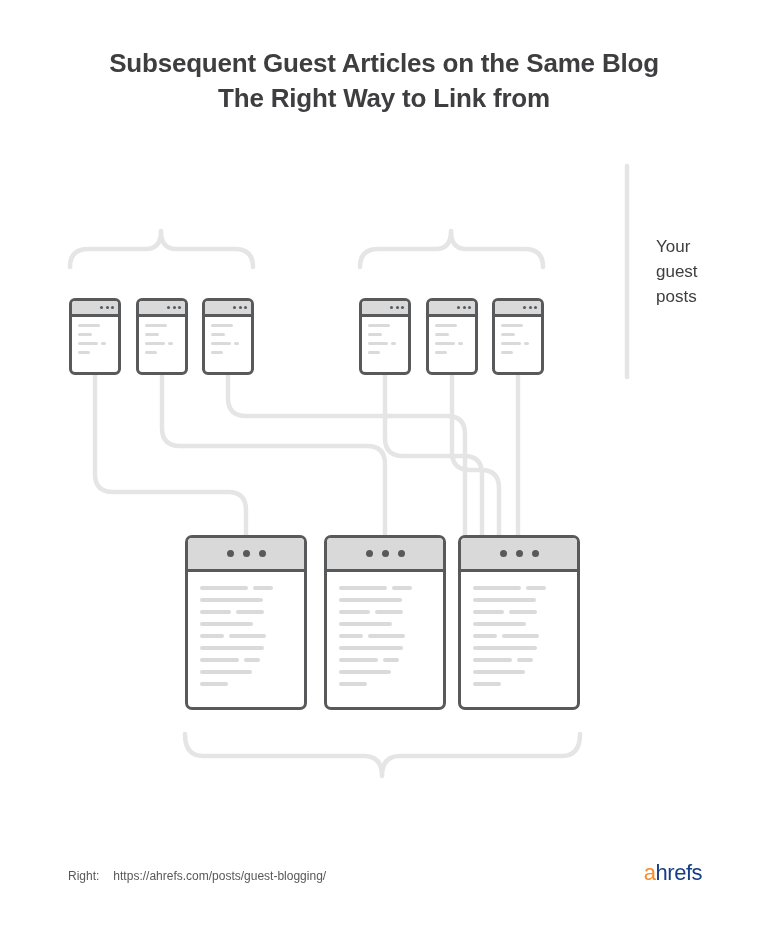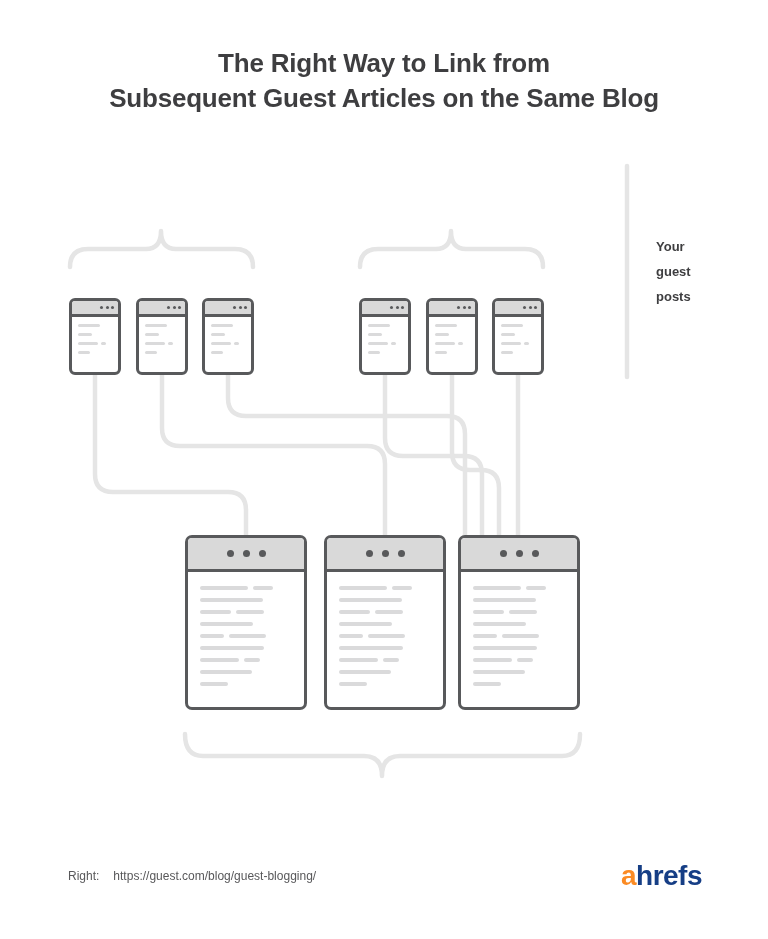--- a/index.html
+++ b/index.html
@@ -54,34 +54,34 @@
   }
   .big-header .dot { width:7px; height:7px; border-radius:50%; background:var(--window-border,#58595b); }
   .big-body { padding:14px 12px; overflow:hidden; }
   .tl-row { display:flex; gap:5px; margin-bottom:8px; }
   .mini-body .tl-row { gap:3px; margin-bottom:6px; }
   .tl { height:4px; background:var(--text-line,#dadadb); border-radius:2px; display:block; }
   .mini-body .tl { height:3px; }
   
   .side-note {
     position:absolute; left:656px; top:234px; width:64px; z-index:3;
-    font-size:13px; font-weight:700; line-height:25px; color:var(--title-text,#3e3e40);
+    font-size:17px; font-weight:400; line-height:25px; color:var(--title-text,#3e3e40);
   }
   .bottom-label {
     position:absolute; left:232px; top:802px; width:300px; text-align:center; z-index:3;
     font-size:17px; font-weight:700; color:var(--title-text,#3e3e40);
   }
   
   .source-line {
     position:absolute; left:68px; top:869px; display:flex; gap:14px;
     font-size:12px; color:var(--source-text,#58585a); z-index:3;
   }
   .logo {
     position:absolute; right:66px; top:860px; z-index:3;
-    font-size:28px; font-weight:700; letter-spacing:-0.5px;
+    font-size:22px; font-weight:400; letter-spacing:-0.5px;
   }
   .logo .logo-a { color:var(--logo-orange,#fb8b24); }
   .logo .logo-hrefs { color:var(--logo-navy,#163e85); }
 </style>
 </head>
 <body>
 
 <div class="canvas">
 
   <svg class="lines-layer" width="768" height="939" aria-hidden="true">
@@ -97,22 +97,22 @@
     <path d="M95,372 L95,474 Q95,492 113,492 L228,492 Q246,492 246,510 L246,540"></path>
     <path d="M162,372 L162,428 Q162,446 180,446 L367,446 Q385,446 385,464 L385,540"></path>
     <path d="M228,372 L228,398 Q228,416 246,416 L447,416 Q465,416 465,434 L465,540"></path>
 
     <path d="M385,372 L385,438 Q385,456 403,456 L464,456 Q482,456 482,474 L482,540"></path>
     <path d="M452,372 L452,452 Q452,470 470,470 L481,470 Q499,470 499,488 L499,540"></path>
     <path d="M518,372 L518,540"></path>
   </svg>
 
   <div class="title">
+    <div>Subsequent Guest Articles on the Same Blog</div>
     <div>The Right Way to Link from</div>
-    <div>Subsequent Guest Articles on the Same Blog</div>
   </div>
 
 
 
   <div class="mini-window" style="left:69px">
     <div class="mini-header">
         <span class="dot"></span>
         <span class="dot"></span>
         <span class="dot"></span>
       </div>
@@ -363,20 +363,20 @@
           <span class="tl" style="width: 30%;"></span>
         </div>
       </div>
   </div>
 
   <div class="side-note">Your guest posts</div>
 
 
   <div class="source-line">
     <span>Right:</span>
-    <span>https://guest.com/blog/guest-blogging/</span>
+    <span>https://ahrefs.com/posts/guest-blogging/</span>
   </div>
 
   <div class="logo">
     <span class="logo-a">a</span><span class="logo-hrefs">hrefs</span>
   </div>
 
 </div>
 
 </body></html>

